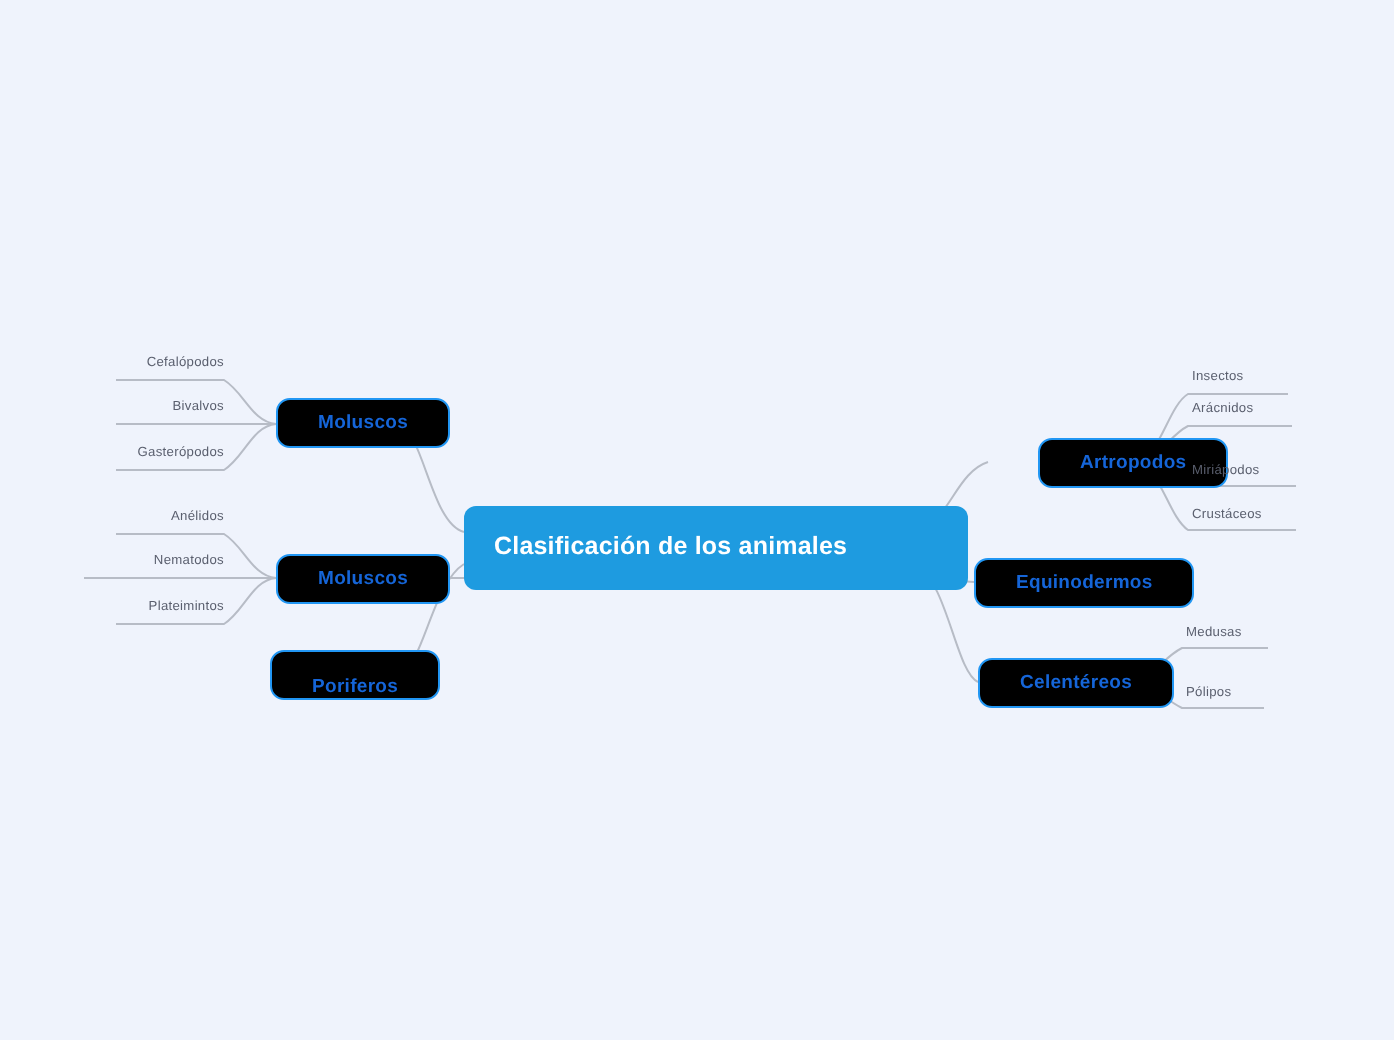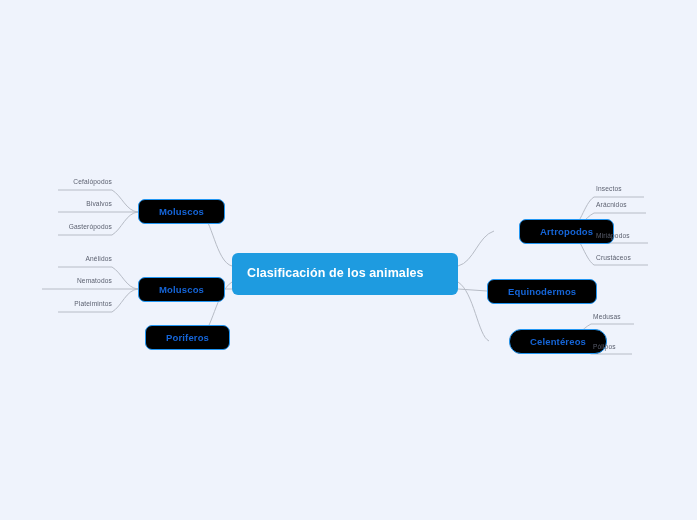--- a/index.html
+++ b/index.html
@@ -100,45 +100,45 @@
       <path d="M568,231 C580,229 584,203 594,197 L644,197"></path>
       <path d="M568,231 C580,230 584,218 594,213 L646,213"></path>
       <path d="M568,231 C580,232 584,238 594,243 L648,243"></path>
       <path d="M568,231 C580,233 584,258 594,265 L648,265"></path>
 
       <path d="M565,341 C577,339 581,329 591,324 L634,324"></path>
       <path d="M565,341 C577,342 581,349 591,354 L632,354"></path>
     </g>
   </svg>
 
-  <div class="node root-node" style="left:232px; top:253px; width:226px; height:42px;">
+  <div class="node root-node" style="left:232px; top:253px; width:252px; height:42px;">
     <div>Clasificación de los animales</div>
   </div>
 
   <div class="node branch-node" style="left:138px; top:199px;">
     <span>Moluscos</span>
   </div>
 
   <div class="node branch-node" style="left:138px; top:277px;">
     <span>Moluscos</span>
   </div>
 
-  <div class="node branch-node" style="left:145px; top:325px;">
+  <div class="node branch-node" style="left:135px; top:325px;align-items:flex-end;">
     <span>Poriferos</span>
   </div>
 
   <div class="node branch-node" style="left:494px; top:219px;margin-left:25px;">
     <span>Artropodos</span>
   </div>
 
   <div class="node branch-node" style="left:487px; top:279px;text-align:right;">
     <span>Equinodermos</span>
   </div>
 
-  <div class="node branch-node" style="left:509px; top:329px;border-radius:12px;">
+  <div class="node branch-node" style="left:489px; top:329px;">
     <span>Celentéreos</span>
   </div>
 
   <div class="leaf-label left" style="left:38px; top:177px; width:74px;">Cefalópodos</div>
 
   <div class="leaf-label left" style="left:38px; top:199px; width:74px;">Bivalvos</div>
 
   <div class="leaf-label left" style="left:32px; top:222px; width:80px;">Gasterópodos</div>
 
   <div class="leaf-label left" style="left:38px; top:254px; width:74px;">Anélidos</div>

